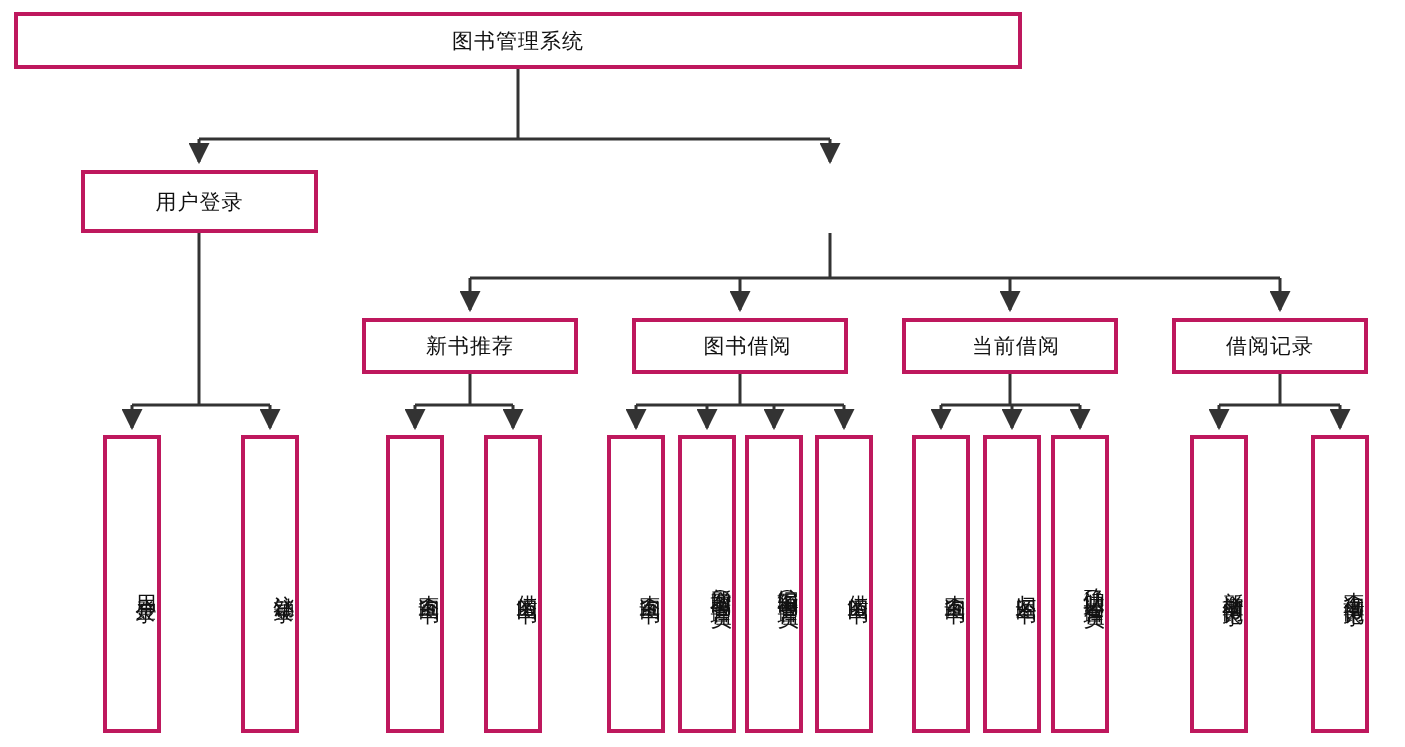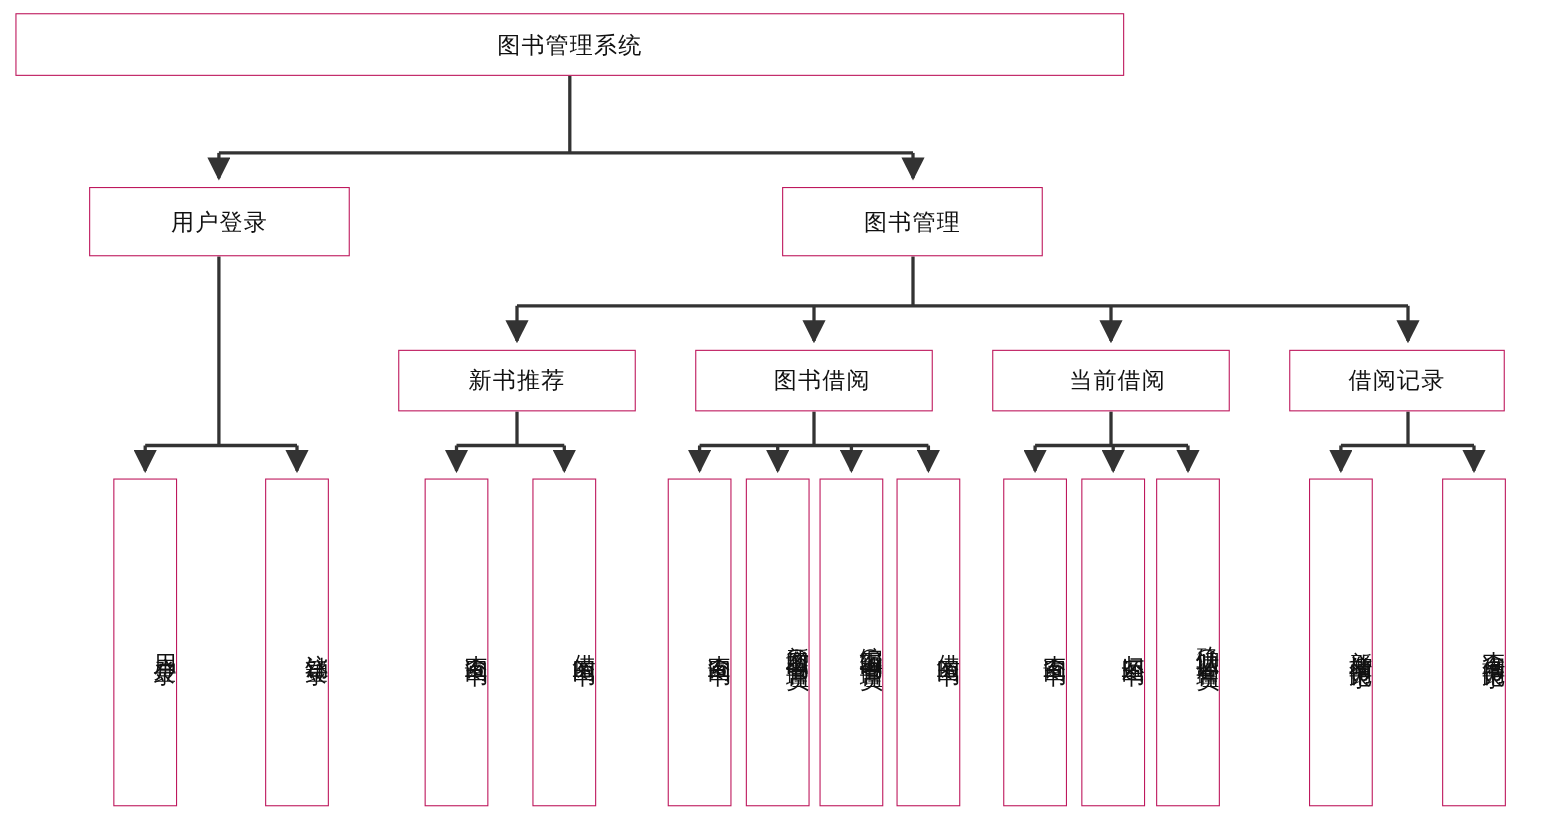--- a/index.html
+++ b/index.html
@@ -22,21 +22,21 @@
     left: 0;
     top: 0;
     width: 1405px;
     height: 747px;
     pointer-events: none;
   }
   .node {
     position: absolute;
     box-sizing: border-box;
     background: #ffffff;
-    border: 1px solid #be185d;
+    border: 4px solid #be185d;
     display: flex;
     align-items: center;
     justify-content: center;
     color: #111111;
   }
   .node.horiz {
     font-size: 21px;
     letter-spacing: 1px;
   }
   .node.vert {
@@ -132,23 +132,20 @@
     </g>
   </svg>
 
   <div class="node horiz" style="left:14px; top:12px; width:1008px; height:57px;">
     <span>图书管理系统</span>
   </div>
 
   <div class="node horiz" style="left:81px; top:170px; width:237px; height:63px;">
     <span>用户登录</span>
   </div>
-  <div class="node horiz" style="left:711px; top:170px; width:237px; height:63px;">
-    <span>图书管理</span>
-  </div>
 
   <div class="node horiz" style="left:362px; top:318px; width:216px; height:56px;">
     <span>新书推荐</span>
   </div>
   <div class="node horiz" style="left:632px; top:318px; width:216px; height:56px;padding-left:15px;">
     <span>图书借阅</span>
   </div>
   <div class="node horiz" style="left:902px; top:318px; width:216px; height:56px;padding-left:12px;">
     <span>当前借阅</span>
   </div>

